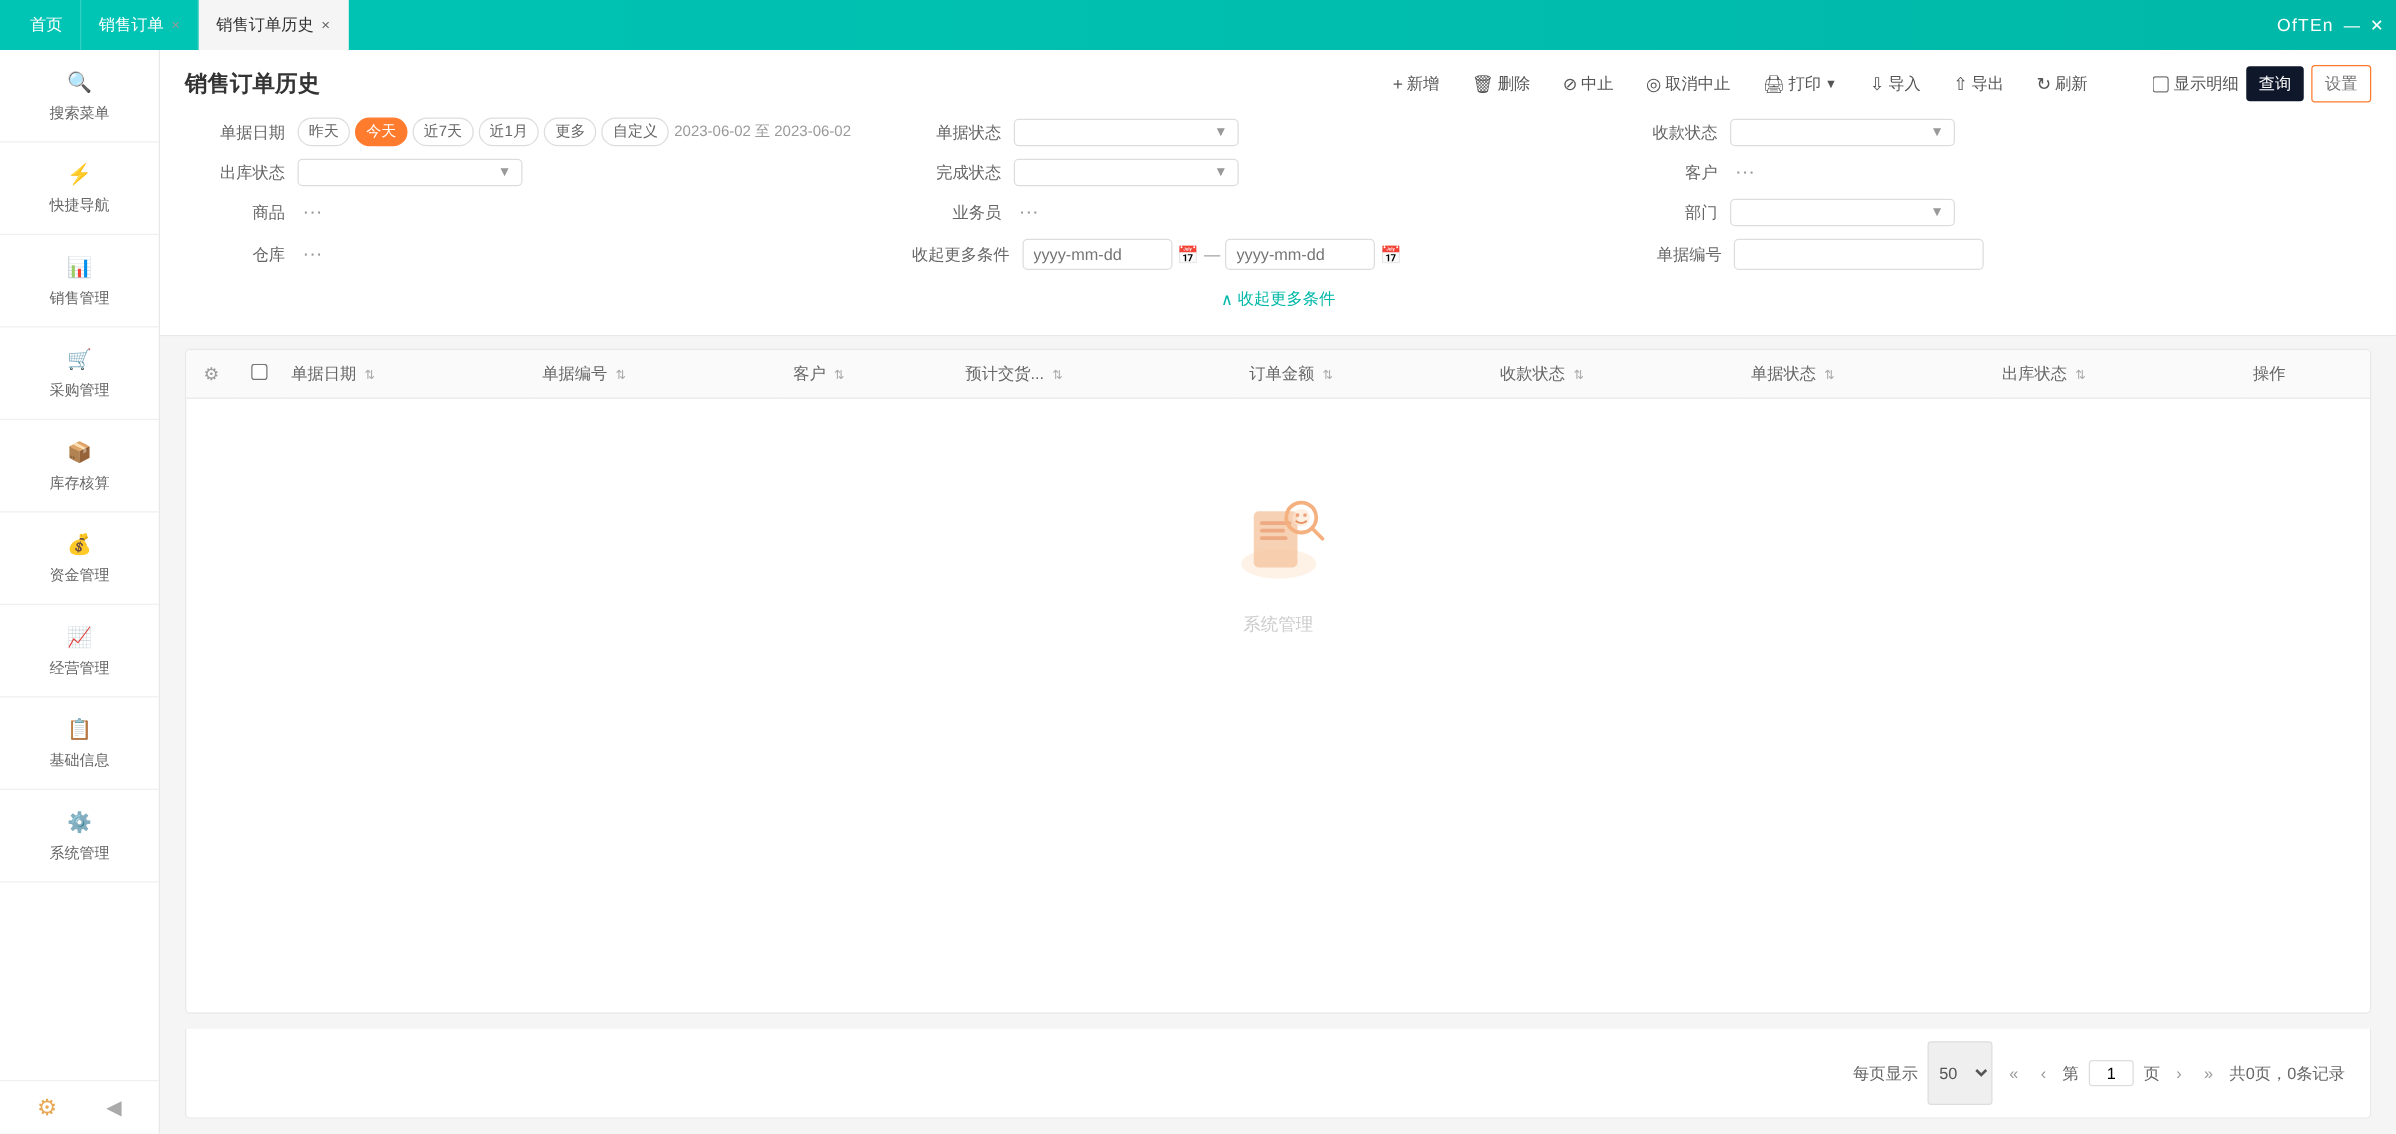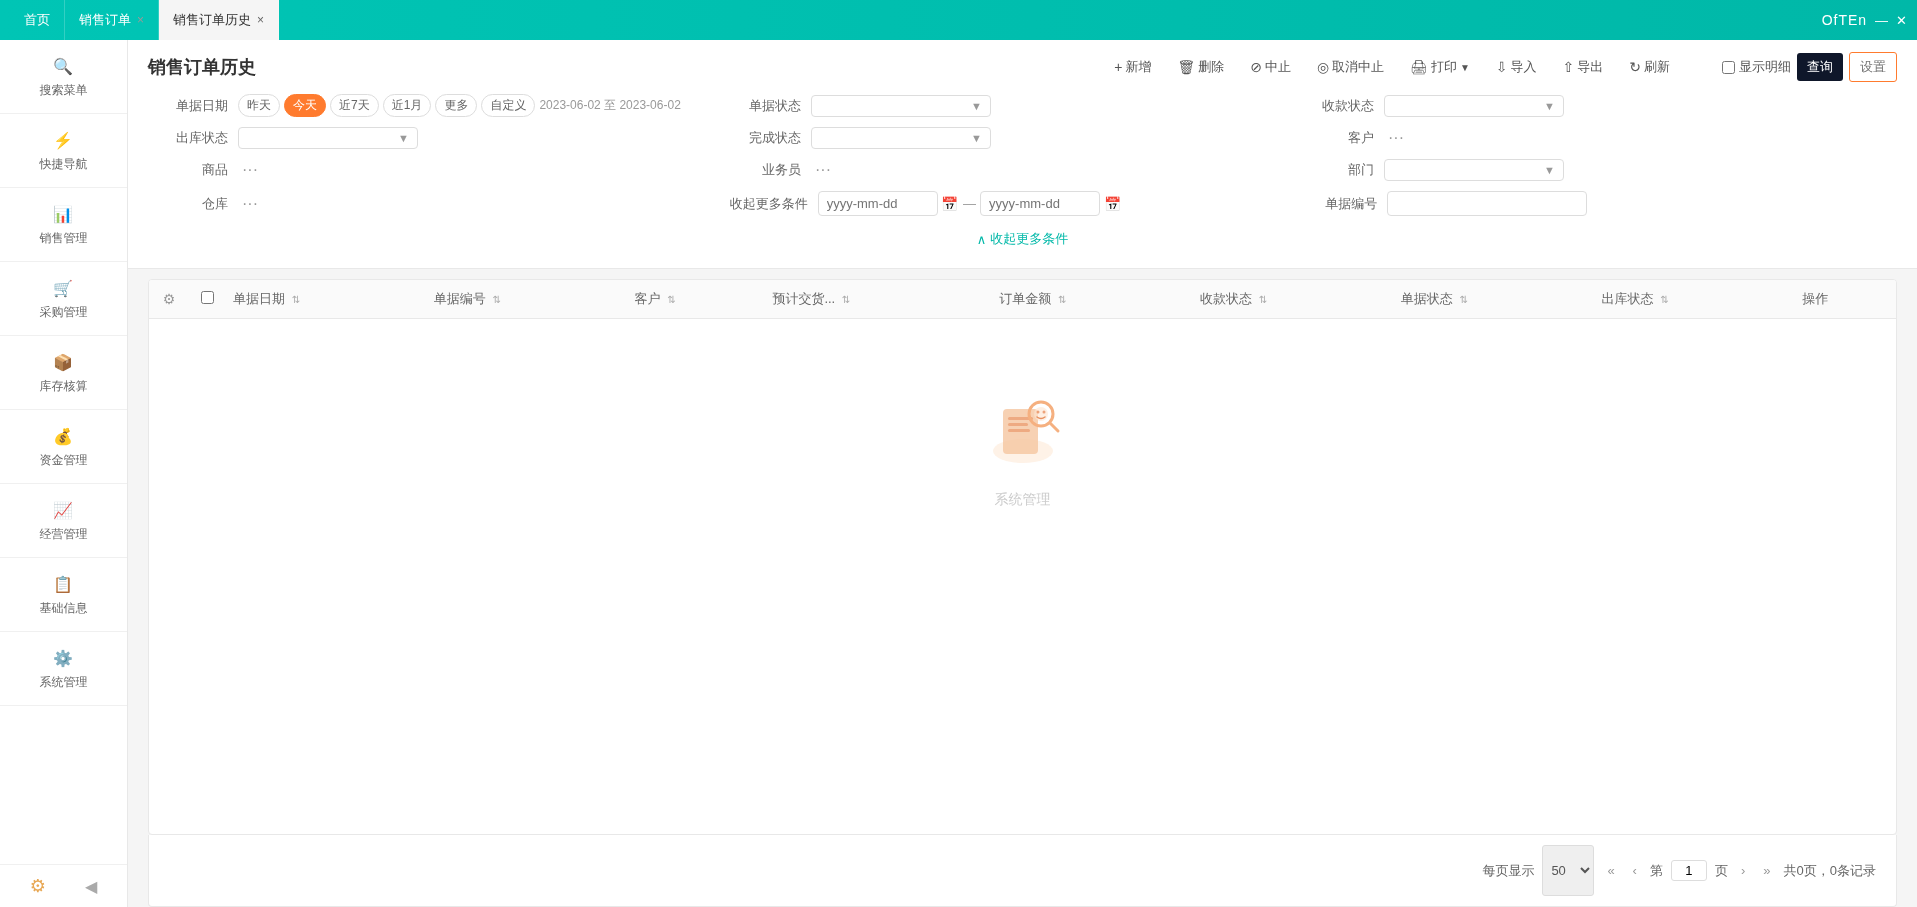--- a/index.html
+++ b/index.html
@@ -311,21 +311,21 @@
       display: flex;
       align-items: center;
       justify-content: flex-end;
       padding: 10px 20px;
       background: #fff;
       border-top: 1px solid #e8e8e8;
       font-size: 13px;
       color: #666;
       gap: 8px;
       flex-shrink: 0;
-      margin: 0 20px;
+      margin: 12px 20px;
       border: 1px solid #e8e8e8;
       border-top: none;
       border-radius: 0 0 4px 4px;
     }
     .page-size-select {
       border: 1px solid #ddd;
       border-radius: 3px;
       padding: 16px 4px;
       font-size: 13px;
       color: #555;

